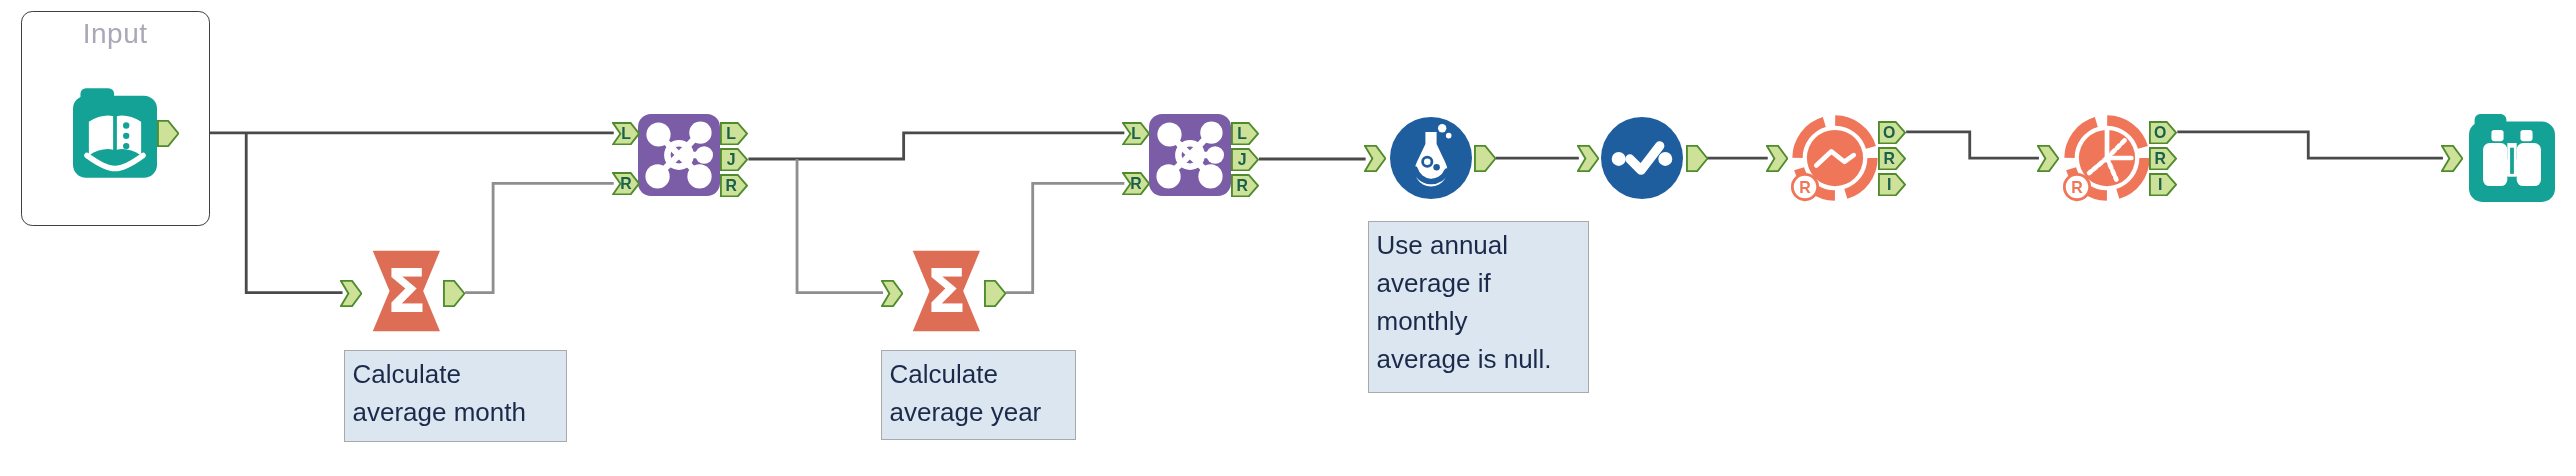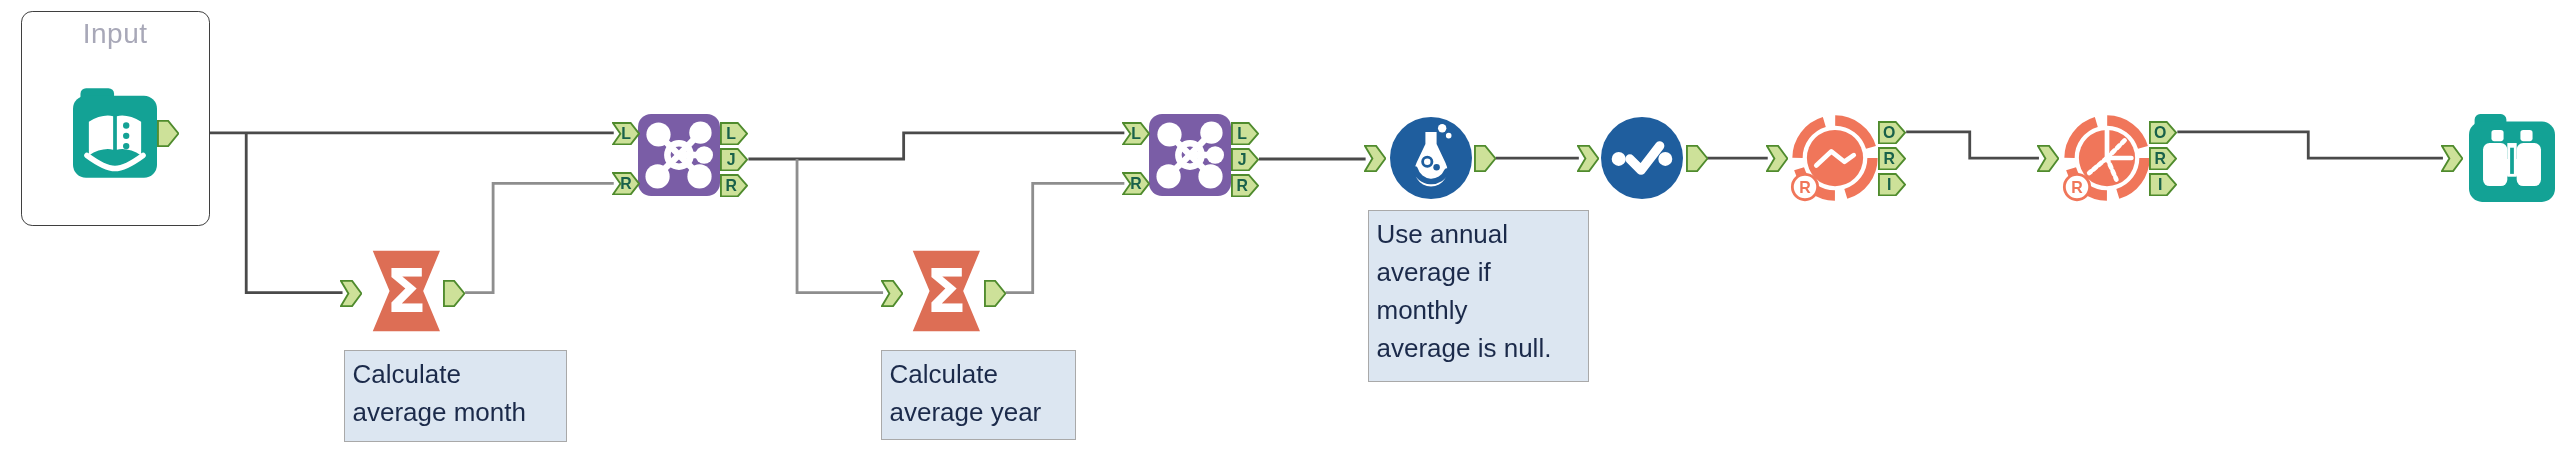--- a/index.html
+++ b/index.html
@@ -131,21 +131,21 @@
     <g>
       <circle cx="44" cy="44" r="44" class="fill-blue"></circle>
       <circle cx="56" cy="12" r="4.5" class="fill-white"></circle>
       <circle cx="63" cy="20" r="3" class="fill-white"></circle>
       <path d="M38,16 h12 v13 l9.5,20 a17.5,17.5 0 1,1 -31,0 l9.5,-20 z" class="fill-white"></path>
       <circle cx="40" cy="48" r="5" fill="none" stroke="var(--blue)" stroke-width="3"></circle>
       <circle cx="50" cy="54" r="3.5" class="fill-blue"></circle>
       <path d="M27,56 a18,18 0 0,0 34,2" fill="none" stroke="var(--blue)" stroke-width="6" stroke-linecap="round"></path>
     </g>
   </svg>
-  <div class="abs annotation" style="left:1368px;top:210px;width:221px;height:172px">Use annual
+  <div class="abs annotation" style="left:1368px;top:221px;width:221px;height:172px">Use annual
 average if
 monthly
 average is null.</div>
 
   <svg class="abs" style="left:1601px;top:117px" width="82" height="82" viewBox="0 0 88 88">
     <g>
       <circle cx="44" cy="44" r="44" class="fill-blue"></circle>
       <circle cx="19" cy="45" r="7.5" class="fill-white"></circle>
       <circle cx="69" cy="45" r="7.5" class="fill-white"></circle>
       <path d="M31,45 L43,57 L63,31" class="stroke-white" stroke-width="10" stroke-linecap="round" stroke-linejoin="round"></path>

